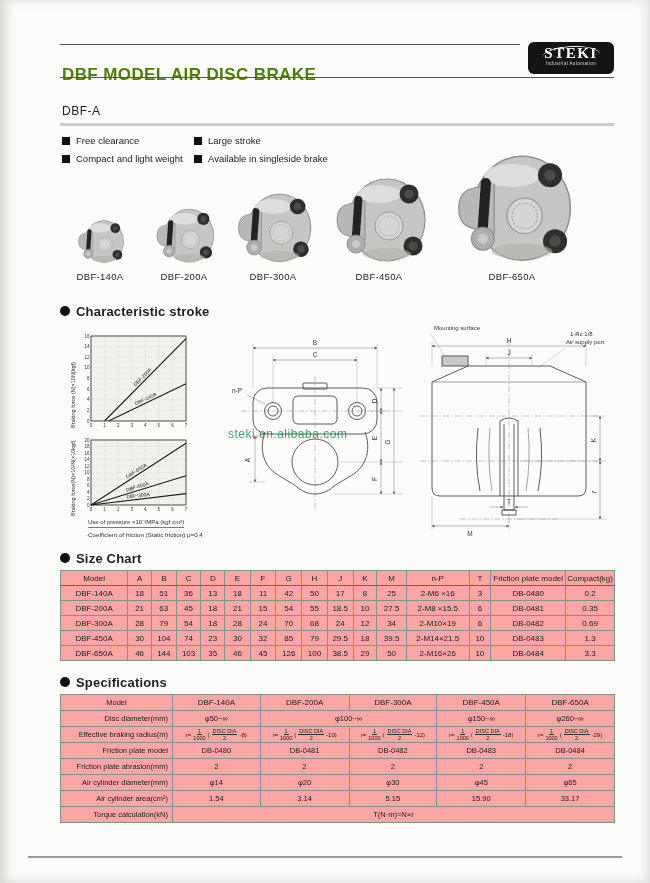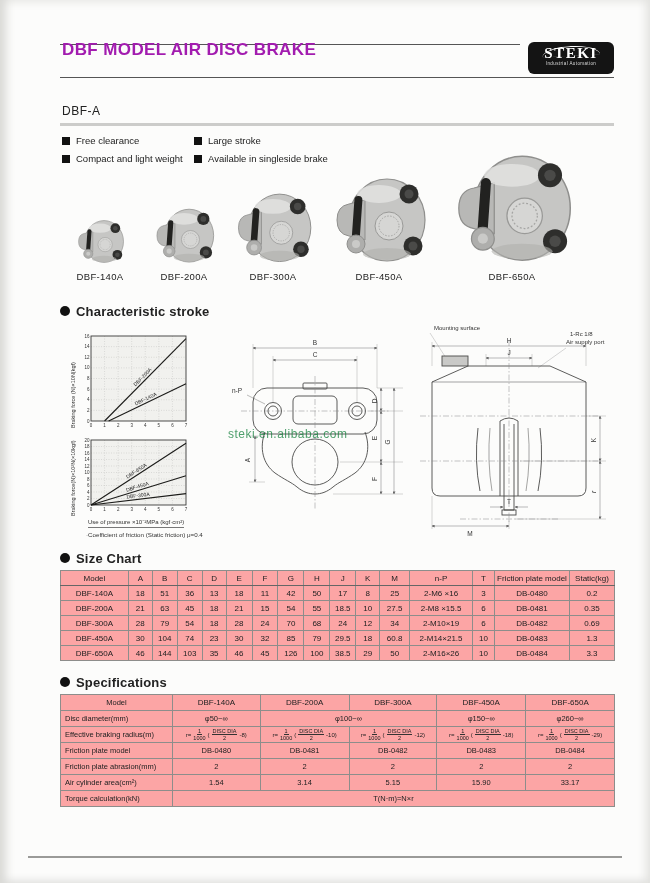--- a/index.html
+++ b/index.html
@@ -5,21 +5,21 @@
   html,body{margin:0;padding:0}
   body{width:650px;height:883px;position:relative;background:#f1f1ef;
        font-family:"Liberation Sans",sans-serif;color:#222;overflow:hidden}
   .page{position:absolute;inset:0;background:#fcfcfb;
         box-shadow:inset 16px 0 10px -10px #d9d9d6, inset -14px 0 10px -10px #e2e2df,
                    inset 0 8px 8px -6px #e6e6e3, inset 0 -10px 8px -8px #dcdcda;}
   .abs{position:absolute}
   .rule{position:absolute;background:#555;height:1px}
   #rule-top{left:60px;width:460px;top:44px}
   #rule-bottom{left:60px;right:36px;top:77px}
-  .page-title{left:62px;top:40px;font-size:17px;font-weight:bold;letter-spacing:.4px;color:#a21caf}
+  .page-title{left:62px;top:65px;font-size:17px;font-weight:bold;letter-spacing:.4px;color:#4d7c0f}
   .logo{left:528px;top:42px;width:86px;height:32px;background:#141414;border-radius:6px;
         text-align:center;color:#fff;padding-top:3px;box-sizing:border-box}
   .logo-text{font-family:"Liberation Serif",serif;font-size:15px;font-weight:bold;letter-spacing:1.5px;line-height:16px}
   .logo-arc{position:absolute;left:14px;top:4px;width:58px;height:9px;border-top:1.2px solid #fff;
             border-radius:50% 50% 0 0/100% 100% 0 0;transform:rotate(-3deg)}
   .logo-sub{font-size:4.5px;letter-spacing:.4px;color:#ddd}
   .section-label{left:62px;top:104px;font-size:12px;letter-spacing:.5px}
   .divider{left:60px;right:36px;top:123px;height:2.5px;background:#ccccca}
   .features{left:62px;top:135px;display:grid;grid-template-columns:132px auto;row-gap:7px;font-size:9.5px}
   .feature{white-space:nowrap}
@@ -37,21 +37,21 @@
   .note{position:absolute;font-size:6.2px;color:#333;white-space:nowrap}
   .watermark{position:absolute;left:228px;top:427px;font-size:12px;color:#15803d;opacity:.75;
              letter-spacing:.5px;white-space:nowrap}
   table{border-collapse:collapse;background:#fca5a5}
   #size-table{width:555px;font-size:8px;border:1.5px solid #666}
   #size-table th,#size-table td{border:1px solid #8d8d8b;text-align:center;height:14px;padding:0 1px;font-weight:normal;white-space:nowrap}
   #size-table thead th{border-bottom:1.5px solid #666}
   #spec-table{width:555px;font-size:7.5px;border:1.5px solid #666}
   #spec-table td{border:1px solid #8d8d8b;text-align:center;height:15px;padding:0;white-space:nowrap}
   #spec-table td.lblcell{padding:0 4px}
-  .lr{display:flex;justify-content:flex-start;align-items:center}
+  .lr{display:flex;justify-content:flex-end;align-items:center}
   .modelname{font-size:8px}
   td.tall{height:28px}
   .formula{font-size:6px;display:inline-flex;align-items:center;gap:1px}
   .frac{display:inline-flex;flex-direction:column;align-items:center;line-height:1.1;font-size:5.5px;margin:0 1px}
   .frac .fn{border-bottom:.8px solid #333;padding:0 1px}
   #footer-line{left:28px;right:28px;top:856px;height:1.5px;background:#9a9a98;position:absolute}
   .pagenum{position:absolute;left:0;width:100%;top:862px;text-align:center;font-size:9px;color:#333}
   svg text{font-family:"Liberation Sans",sans-serif}
 </style>
 </head>
@@ -335,21 +335,21 @@
           <th>E</th>
           <th>F</th>
           <th>G</th>
           <th>H</th>
           <th>J</th>
           <th>K</th>
           <th>M</th>
           <th>n-P</th>
           <th>T</th>
           <th>Friction plate model</th>
-          <th>Static(kg)</th>
+          <th>Compact(kg)</th>
         </tr>
       </thead>
       <tbody>
         <tr>
           <td>DBF-140A</td>
           <td>18</td>
           <td>51</td>
           <td>36</td>
           <td>13</td>
           <td>18</td>
@@ -405,21 +405,21 @@
           <td>30</td>
           <td>104</td>
           <td>74</td>
           <td>23</td>
           <td>30</td>
           <td>32</td>
           <td>85</td>
           <td>79</td>
           <td>29.5</td>
           <td>18</td>
-          <td>60.8</td>
+          <td>39.5</td>
           <td>2-M14×21.5</td>
           <td>10</td>
           <td>DB-0483</td>
           <td>1.3</td>
         </tr>
         <tr>
           <td>DBF-650A</td>
           <td>46</td>
           <td>144</td>
           <td>103</td>
@@ -567,20 +567,33 @@
           </td>
           <td>2</td>
           <td>2</td>
           <td>2</td>
           <td>2</td>
           <td>2</td>
         </tr>
         <tr>
           <td class="lblcell">
             <div class="lr">
+              <span>Air cylinder diameter</span>
+              <span>(mm)</span>
+            </div>
+          </td>
+          <td>φ14</td>
+          <td>φ20</td>
+          <td>φ30</td>
+          <td>φ45</td>
+          <td>φ65</td>
+        </tr>
+        <tr>
+          <td class="lblcell">
+            <div class="lr">
               <span>Air cylinder area</span>
               <span>(cm²)</span>
             </div>
           </td>
           <td>1.54</td>
           <td>3.14</td>
           <td>5.15</td>
           <td>15.90</td>
           <td>33.17</td>
         </tr>

